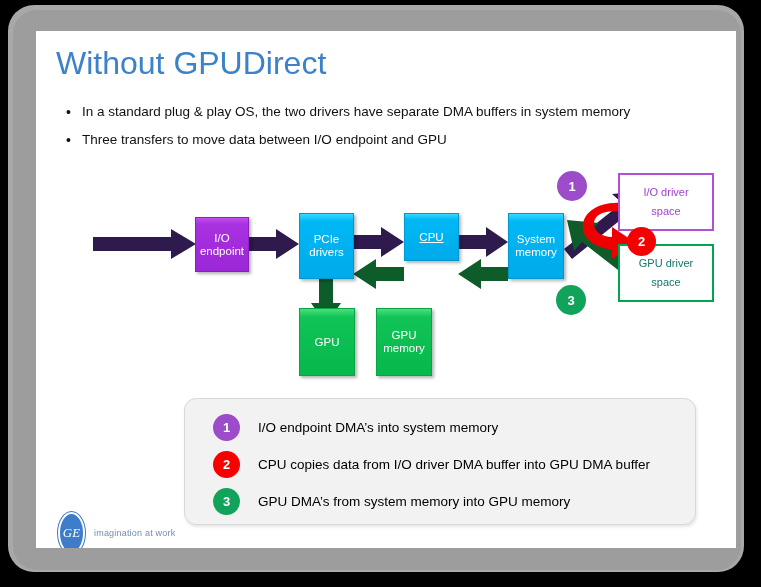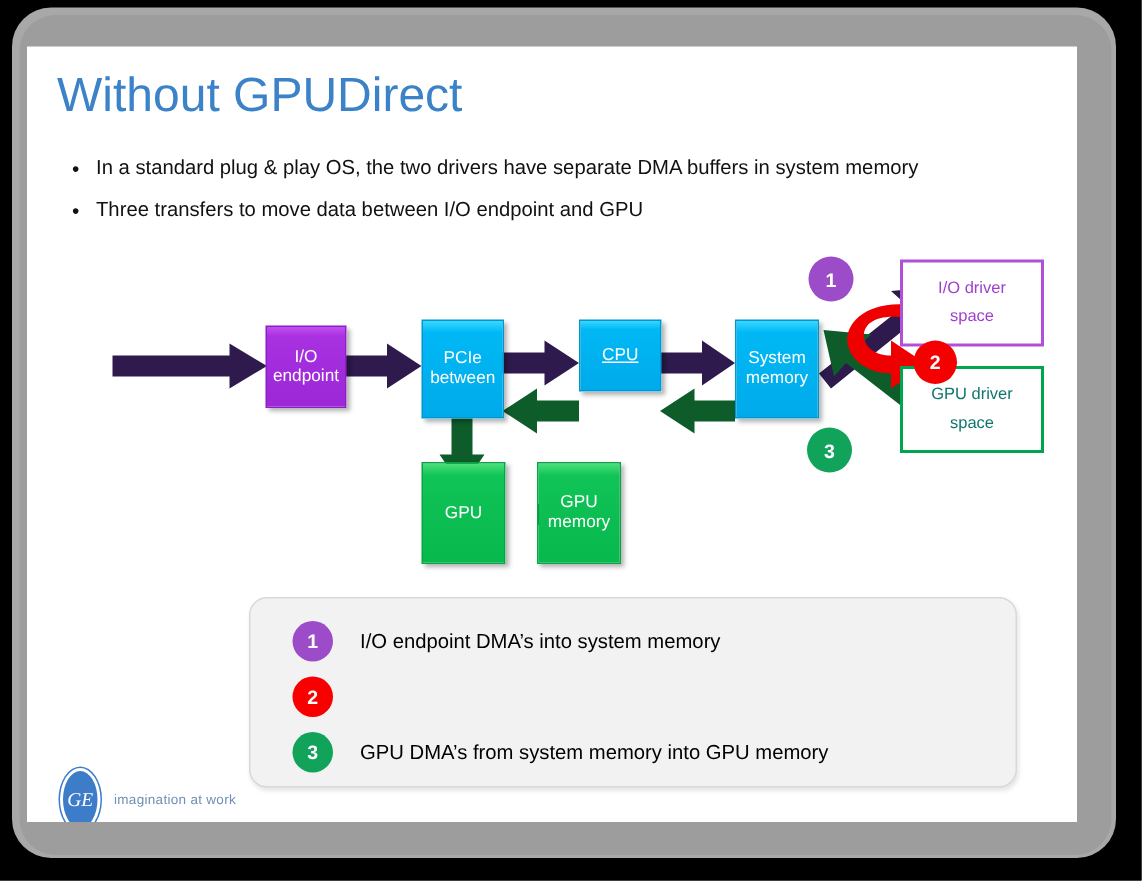--- a/index.html
+++ b/index.html
@@ -21,21 +21,21 @@
   }
   .frame-inner-shadow {
     position: absolute;
     left: 13px; top: 10px;
     width: 728px; height: 560px;
     background: #9d9d9d;
     border-radius: 24px;
   }
   .slide {
     position: absolute;
-    left: 18px; top: 31px;
+    left: 36px; top: 31px;
     width: 700px; height: 517px;
     background: #ffffff;
     overflow: hidden;
   }
 
   
   .title {
     position: absolute;
     left: 20px; top: 14px;
     font-size: 32px;
@@ -237,21 +237,21 @@
     </svg>
 
     <div class="box purple" style="left:159px; top:76px; width:54px; height:55px;">
       <span>
         <span>I/O</span><br><span>endpoint</span>
       </span>
     </div>
 
     <div class="box cyan" style="left:263px; top:72px; width:55px; height:66px;">
       <span>
-        <span>PCIe</span><br><span>between</span>
+        <span>PCIe</span><br><span>drivers</span>
       </span>
     </div>
 
     <div class="box cyan" style="left:368px; top:72px; width:55px; height:48px;text-decoration:underline;">
       <span>CPU</span>
     </div>
 
     <div class="box cyan" style="left:472px; top:72px; width:56px; height:66px;">
       <span>
         <span>System</span><br><span>memory</span>
@@ -295,20 +295,21 @@
     <div class="legend-row" style="left:28px; top:15px;">
       <span class="legend-badge b1">
         <span>1</span>
       </span>
       <span class="legend-text">I/O endpoint DMA’s into system memory</span>
     </div>
     <div class="legend-row" style="left:28px; top:52px;">
       <span class="legend-badge b2">
         <span>2</span>
       </span>
+      <span class="legend-text">CPU copies data from I/O driver DMA buffer into GPU DMA buffer</span>
     </div>
     <div class="legend-row" style="left:28px; top:89px;">
       <span class="legend-badge b3">
         <span>3</span>
       </span>
       <span class="legend-text"> GPU DMA’s from system memory into GPU memory</span>
     </div>
   </div>
 
   <div class="ge-logo">

